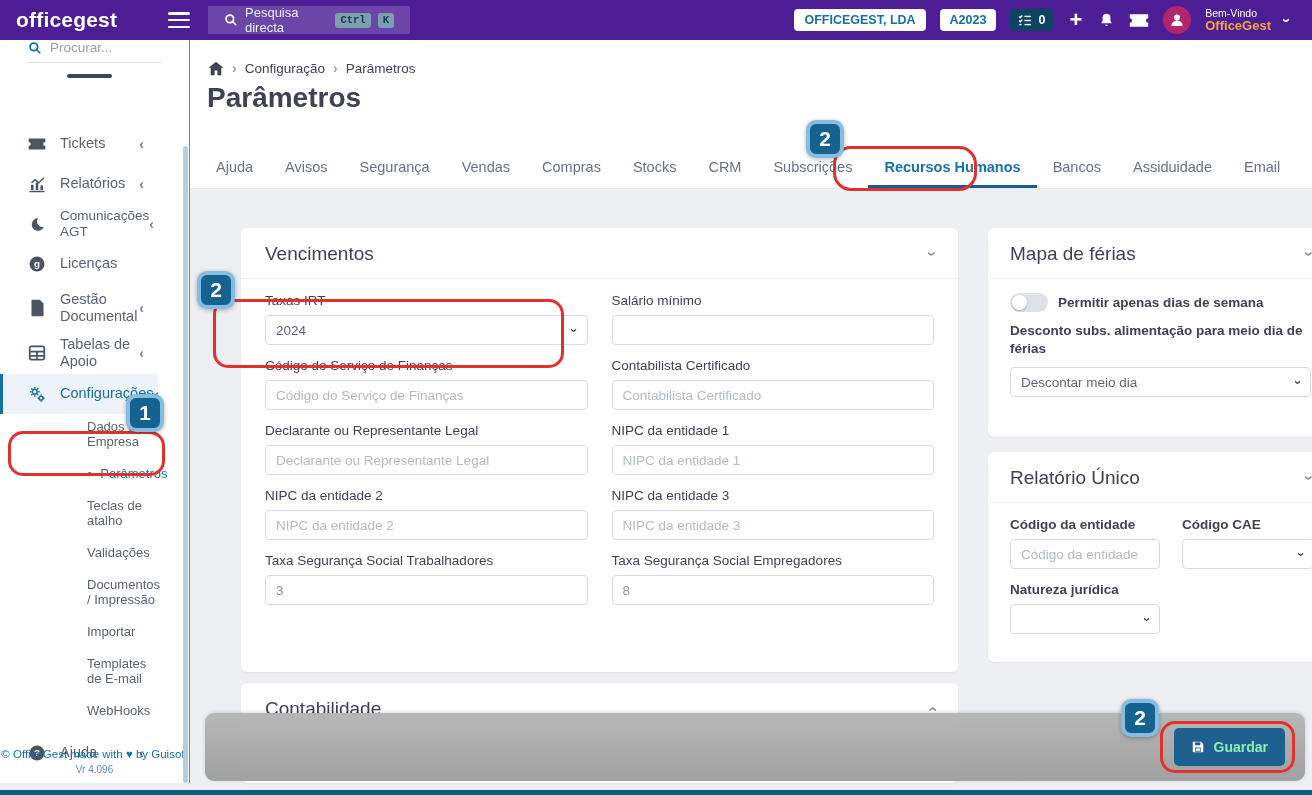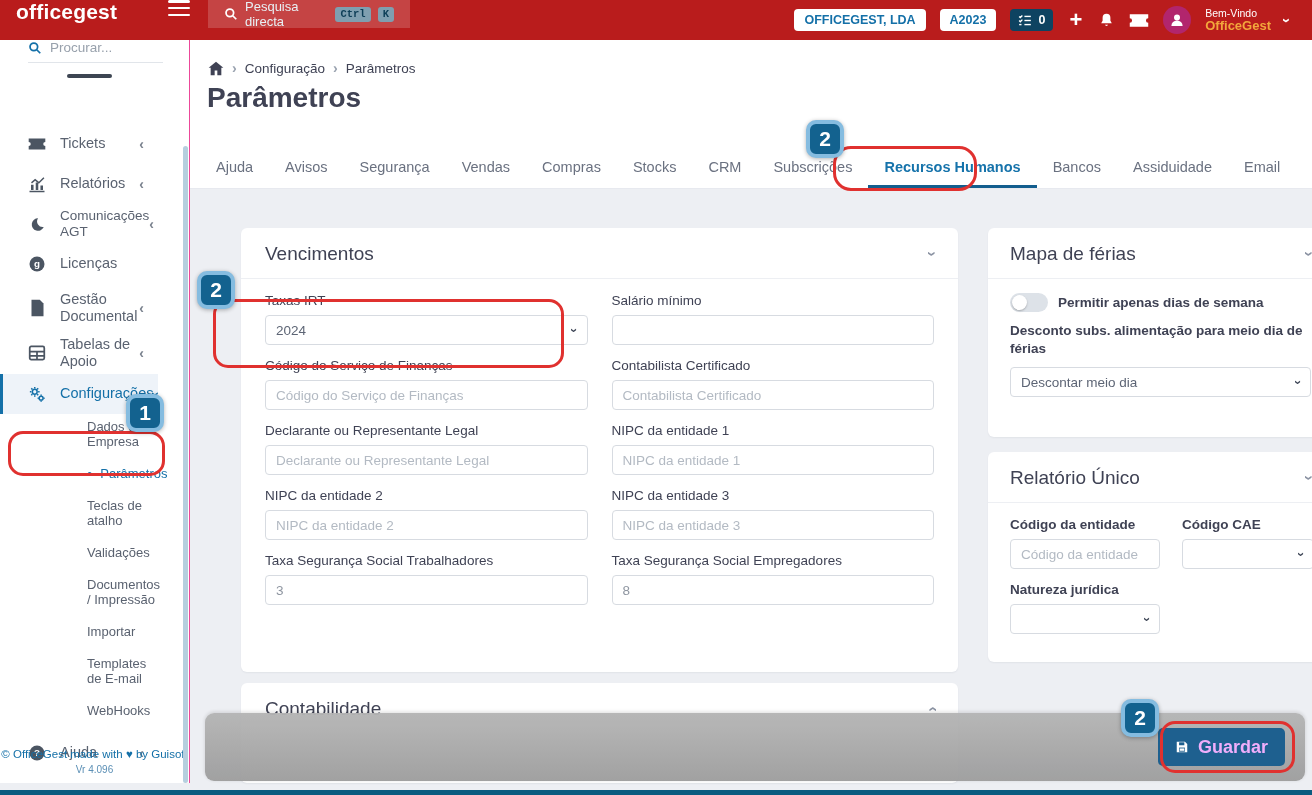--- a/index.html
+++ b/index.html
@@ -1,21 +1,21 @@
 <!DOCTYPE html>
 <html><head>
 <meta charset="utf-8">
 <style>
   * { margin:0; padding:0; box-sizing:border-box; }
   html,body { width:1312px; height:795px; }
   body { font-family:"Liberation Sans","DejaVu Sans",sans-serif; background:#edeff3; overflow:hidden; position:relative; }
   .page { position:absolute; inset:0; width:1312px; height:795px; background:#edeff3; }
 
   
-  .topbar { position:absolute; left:0; top:0; width:1312px; height:40px; background:#b91c1c; display:flex; z-index:30; }
+  .topbar { position:absolute; left:0; top:0; width:1312px; height:40px; background:#4c1d95; display:flex; align-items:center; z-index:30; }
   .logo { width:150px; padding-left:16px; color:#fff; font-size:21px; font-weight:bold; letter-spacing:.2px; }
   .burger { width:22px; height:16px; display:flex; flex-direction:column; justify-content:space-between; margin-left:18px; cursor:pointer; }
   .burger span { display:block; height:2.5px; background:#fff; border-radius:2px; }
   .top-search { margin-left:18px; width:202px; height:28px; background:rgba(255,255,255,.18); border-radius:0; display:flex; align-items:center; padding:0 16px; gap:7px; color:#e8f0f4; }
   .top-search .txt { font-size:13px; flex:1; }
   .kbd { background:#7f9fb0; color:#0d3e57; font-size:10.5px; font-weight:bold; border-radius:3px; padding:1.5px 5px; font-family:"Liberation Mono","DejaVu Sans Mono",monospace; }
   .top-right { position:absolute; right:22px; top:0; height:40px; display:flex; align-items:center; gap:14px; }
   .chip-white { background:#fff; color:#1470a8; font-size:12.5px; font-weight:bold; border-radius:4px; padding:4px 10px; white-space:nowrap; }
   .chip-dark { background:#0e4361; color:#fff; font-size:12.5px; font-weight:bold; border-radius:4px; padding:4px 8px; display:flex; align-items:center; gap:6px; }
   .plus-ic { color:#fff; font-size:22px; font-weight:bold; line-height:1; margin:0 2px; }
@@ -73,21 +73,21 @@
   .selbox .sv { flex:1; }
   .selbox .schev { color:#3f4757; font-size:13px; font-weight:bold; display:inline-block; transform:rotate(90deg); }
   .toggle-row { display:flex; align-items:center; gap:10px; margin-bottom:10px; }
   .toggle { width:38px; height:19px; background:#dde2e8; border-radius:10px; position:relative; flex:none; cursor:pointer; }
   .toggle .knob { position:absolute; left:2px; top:2px; width:15px; height:15px; background:#fff; border-radius:50%; box-shadow:0 1px 2px rgba(0,0,0,.25); }
   .tlabel { font-size:13.5px; color:#3f4254; font-weight:600; }
   .blabel { font-size:13.5px; color:#3f4254; font-weight:600; line-height:1.35; margin-bottom:9px; }
 
   
   .savebar { position:absolute; left:205px; top:713px; width:1100px; height:68px; border-radius:9px; background:linear-gradient(180deg,#b4b4b4,#9d9d9d); opacity:.95; z-index:20; box-shadow:0 -1px 4px rgba(0,0,0,.15); }
-  .save-btn { position:absolute; right:20px; top:15px; height:38px; padding:0 17px; background:#13598a; border:none; border-radius:5px; color:#f0abfc; font-size:18px; font-weight:bold; display:flex; align-items:center; gap:9px; cursor:pointer; font-family:inherit; }
+  .save-btn { position:absolute; right:20px; top:15px; height:38px; padding:0 17px; background:#13598a; border:none; border-radius:5px; color:#86efac; font-size:14px; font-weight:bold; display:flex; align-items:center; gap:9px; cursor:pointer; font-family:inherit; }
   .bottom-strip { position:absolute; left:0; top:790px; width:1312px; height:5px; background:#0a5c80; z-index:40; }
 
   
   .anno { position:absolute; inset:0; pointer-events:none; z-index:50; }
   .anno-rect { position:absolute; border:3px solid #e0312f; border-radius:15px; }
   .anno-badge { position:absolute; width:38px; height:38px; background:#13628f; border:4px solid #85bce0; border-radius:10px; color:#fff; font-size:21px; font-weight:bold; display:flex; align-items:center; justify-content:center; box-shadow:0 1px 4px rgba(0,0,0,.3); }
 
   svg { display:block; }
 </style>
 </head>

